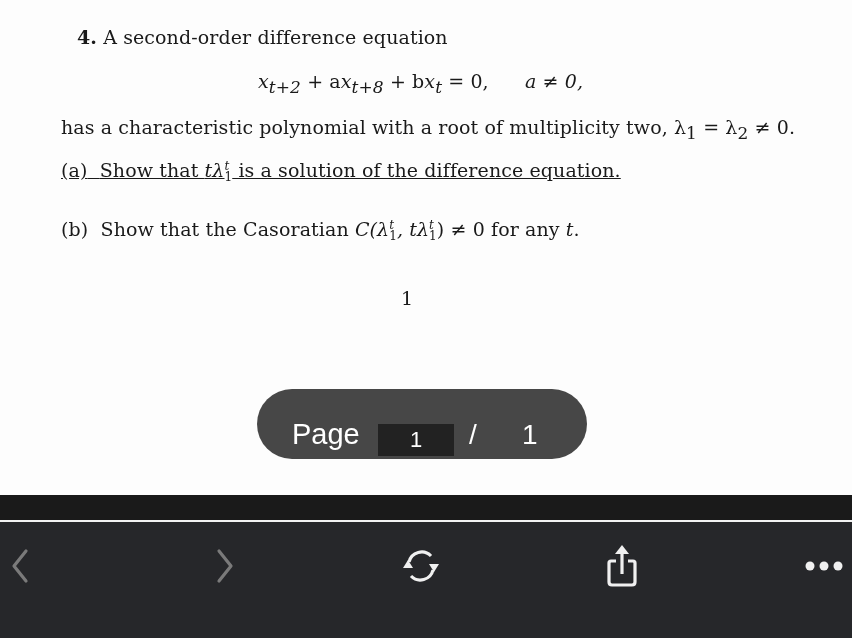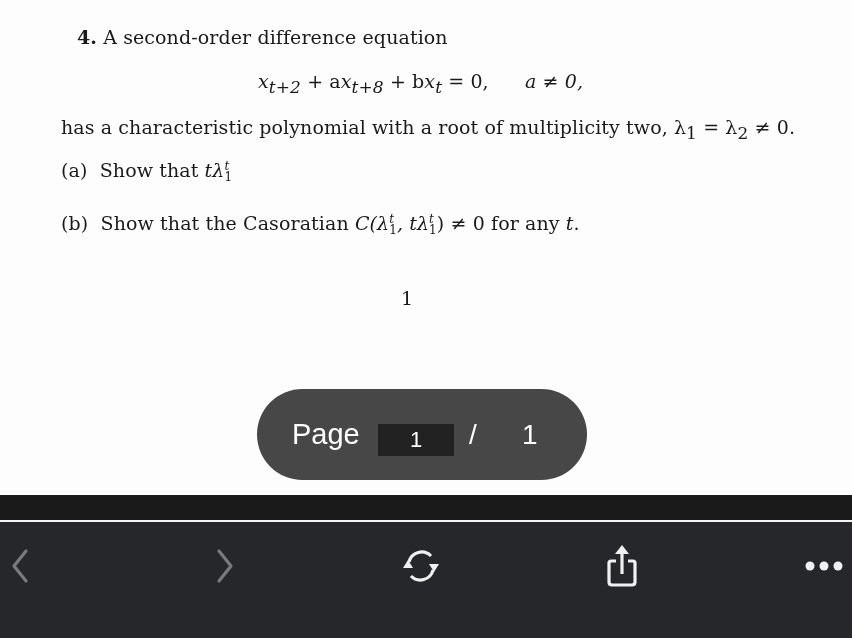--- a/index.html
+++ b/index.html
@@ -12,21 +12,21 @@
   .doc { position: absolute; left: 0; top: 0; width: 852px; height: 495px; background: #fdfdfd; padding-left: 44px; }
   .line { position: absolute; font-size: 19px; white-space: nowrap; letter-spacing: 0.1px; }
   .math { font-style: italic; }
   .up { font-style: normal; }
   sub, sup { font-size: 17px; font-style: italic; }
   sub.n, sup.n { font-style: normal; }
   .bold { font-weight: bold; }
   .pagenum { position: absolute; left: 401px; top: 287px; font-size: 19px; }
 
   .pill {
-    position: absolute; left: 257px; top: 389px; width: 330px; height: 91px;
+    position: absolute; left: 257px; top: 389px; width: 330px; height: 70px;
     background: #474747; border-radius: 49px;
     display: flex; align-items: center;
     font-family: "Liberation Sans", "DejaVu Sans", sans-serif; color: #ffffff;
   }
   .pill .lbl { position: absolute; left: 35px; top: 29px; font-size: 29px; }
   .pill .input {
     position: absolute; left: 121px; top: 35px; width: 76px; height: 32px;
     background: #222222; color: #fff; font-size: 22px;
     display: flex; align-items: center; justify-content: center;
     border: none; font-family: "Liberation Sans", sans-serif;
@@ -51,29 +51,29 @@
   <div class="line math" style="left:258px; top:70px;">
     <span>x</span><sub>t+2</sub><span class="up"> + a</span><span>x</span><sub>t+8</sub><span class="up"> + b</span><span>x</span><sub>t</sub><span class="up"> = 0,</span>
     <span style="display:inline-block; width:24px;"></span>
     <span>a ≠ 0,</span>
   </div>
 
   <div class="line" style="left:45px; top:116px;margin-left:16px;">
     <span>has a characteristic polynomial with a root of multiplicity two, λ</span><sub class="n">1</sub><span> = λ</span><sub class="n">2</sub><span> ≠ 0.</span>
   </div>
 
-  <div class="line" style="left:61px; top:159px;">
+  <div class="line" style="left:61px; top:159px;text-decoration:underline;">
     <span>(a)</span>&nbsp;
     <span>Show that </span><span class="math">tλ</span><span style="display:inline-flex; flex-direction:column; vertical-align:middle; line-height:11px; font-size:12px;">
         <i>t</i>
         <span>1</span>
-      </span>
+      </span><span> is a solution of the difference equation.</span>
   </div>
 
-  <div class="line" style="left:61px; top:212px;">
+  <div class="line" style="left:61px; top:218px;">
     <span>(b)</span>&nbsp;
     <span>Show that the Casoratian </span><span class="math">C(λ</span><span style="display:inline-flex; flex-direction:column; vertical-align:middle; line-height:11px; font-size:12px;">
         <i>t</i>
         <span>1</span>
       </span><span class="math">, tλ</span><span style="display:inline-flex; flex-direction:column; vertical-align:middle; line-height:11px; font-size:12px;">
         <i>t</i>
         <span>1</span>
       </span><span>) ≠ 0</span><span> for any </span><span class="math">t</span><span>.</span>
   </div>
 

